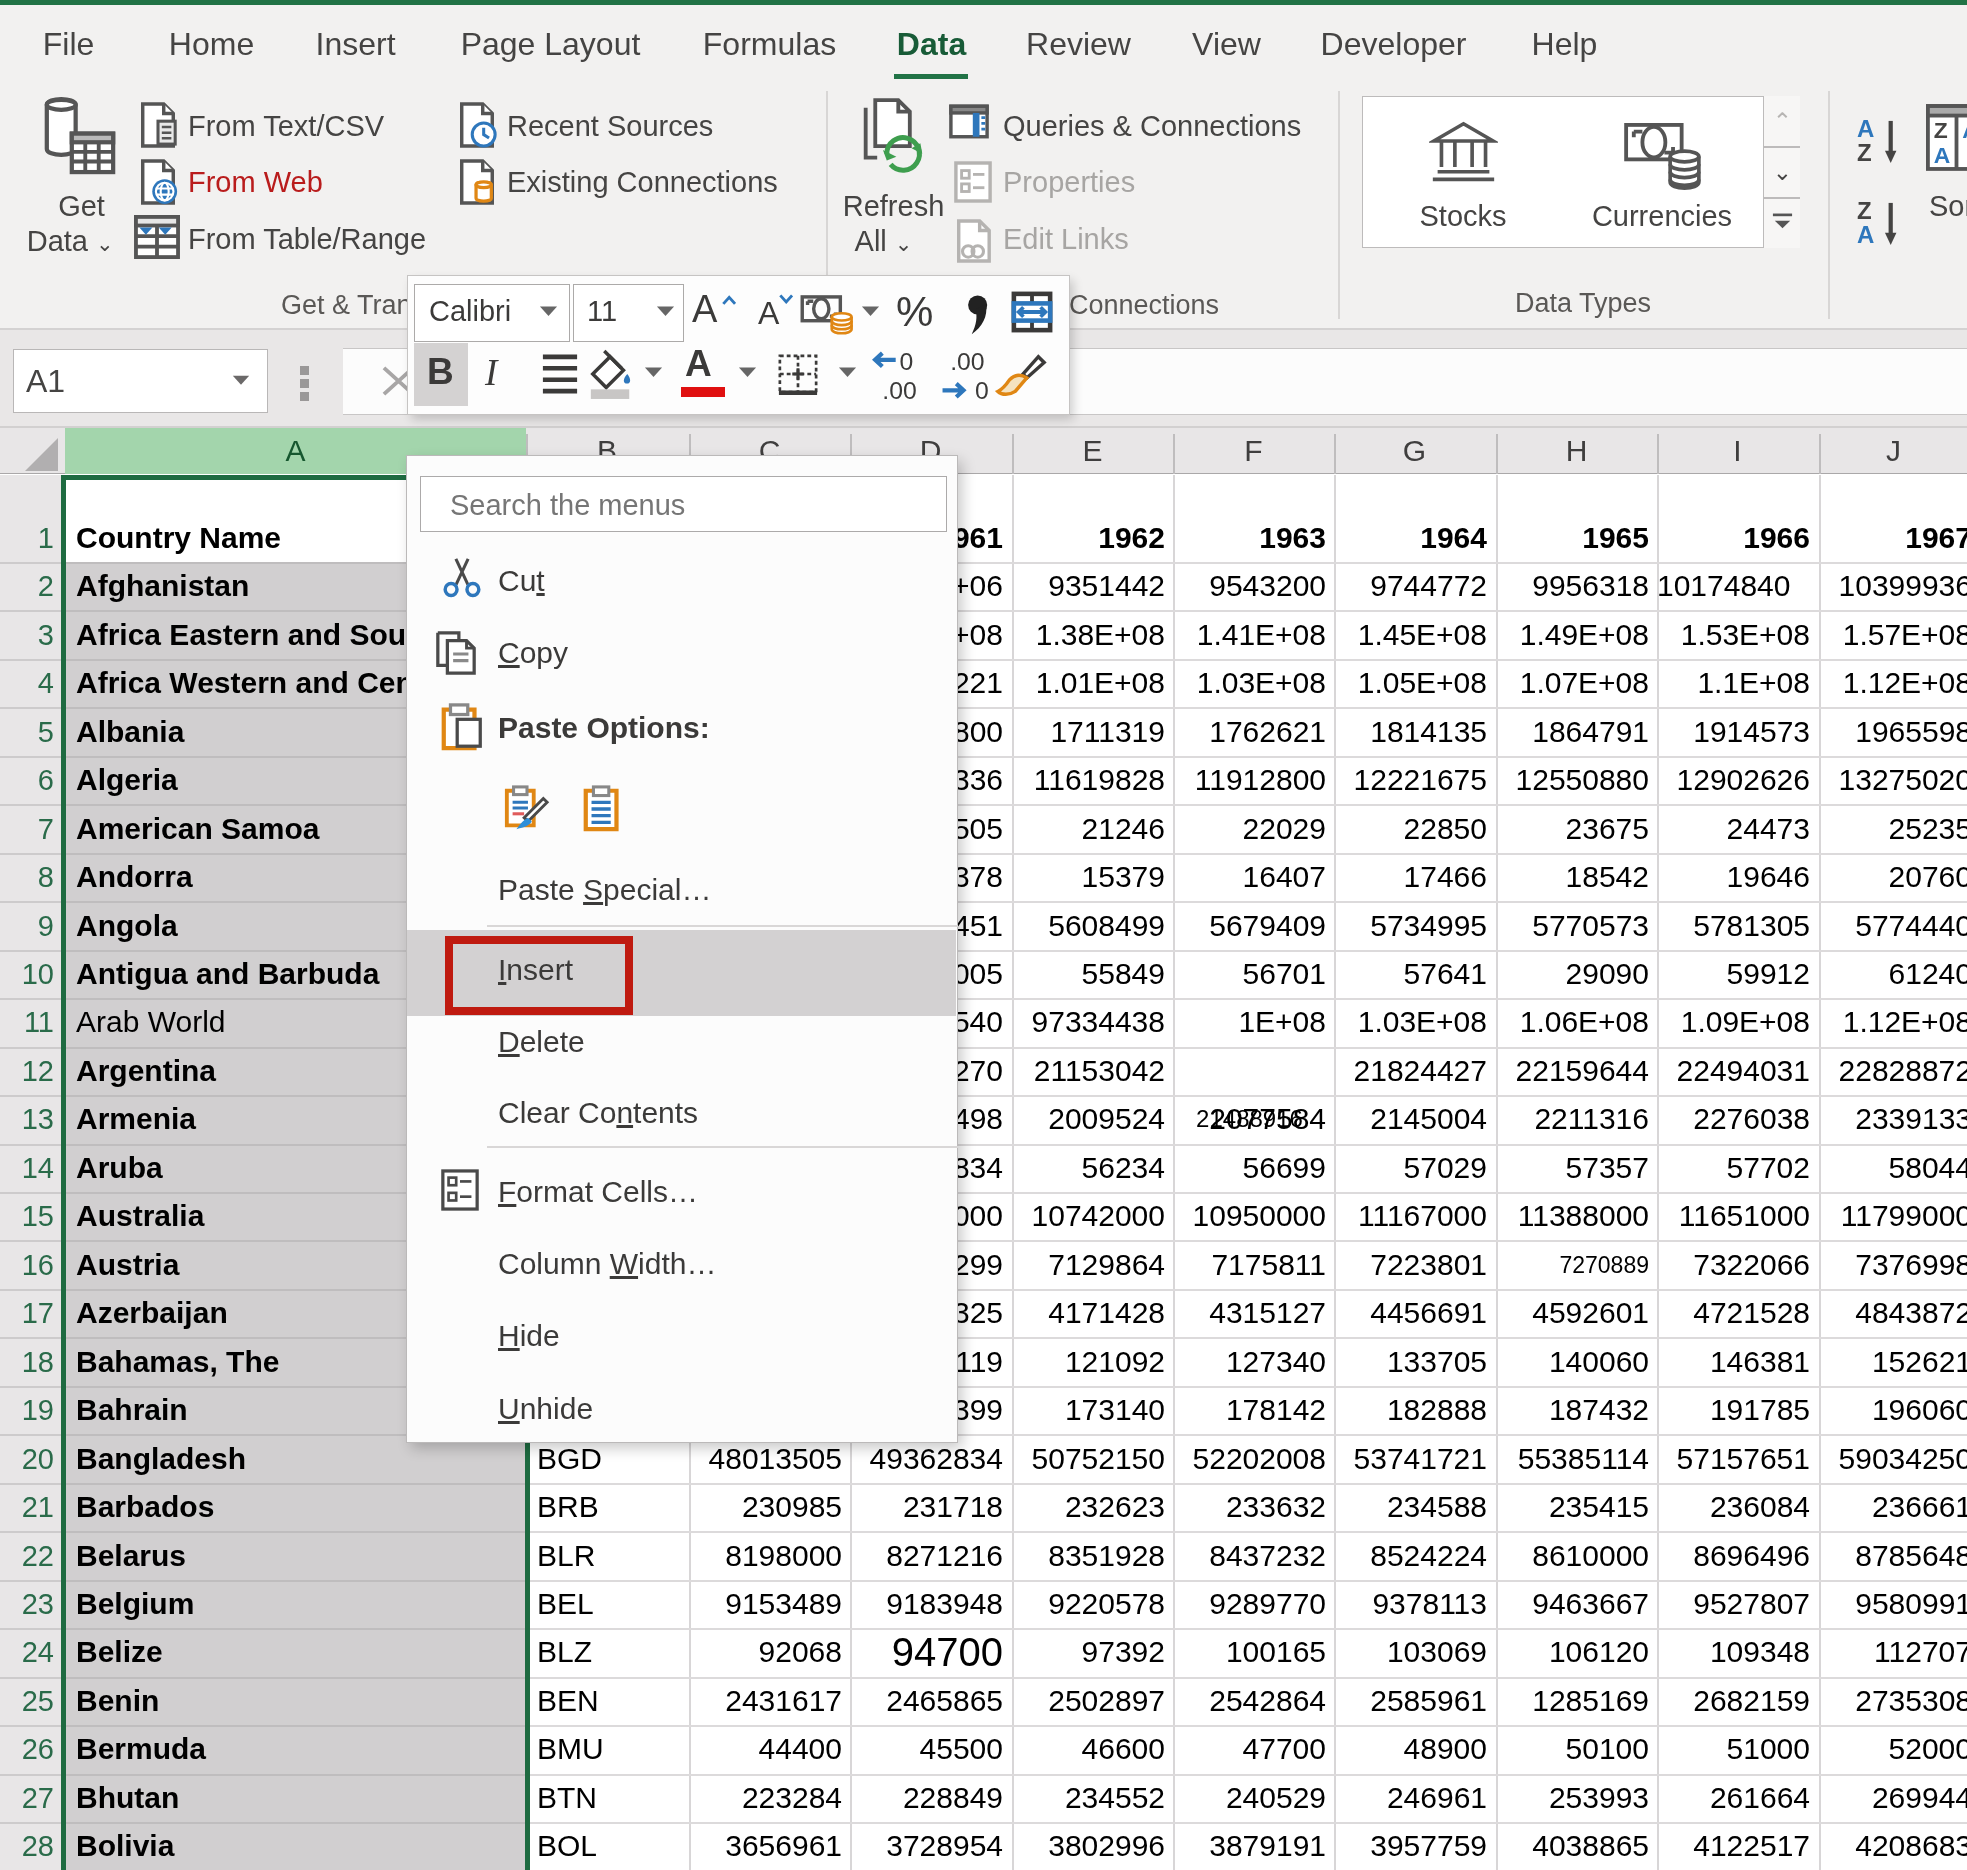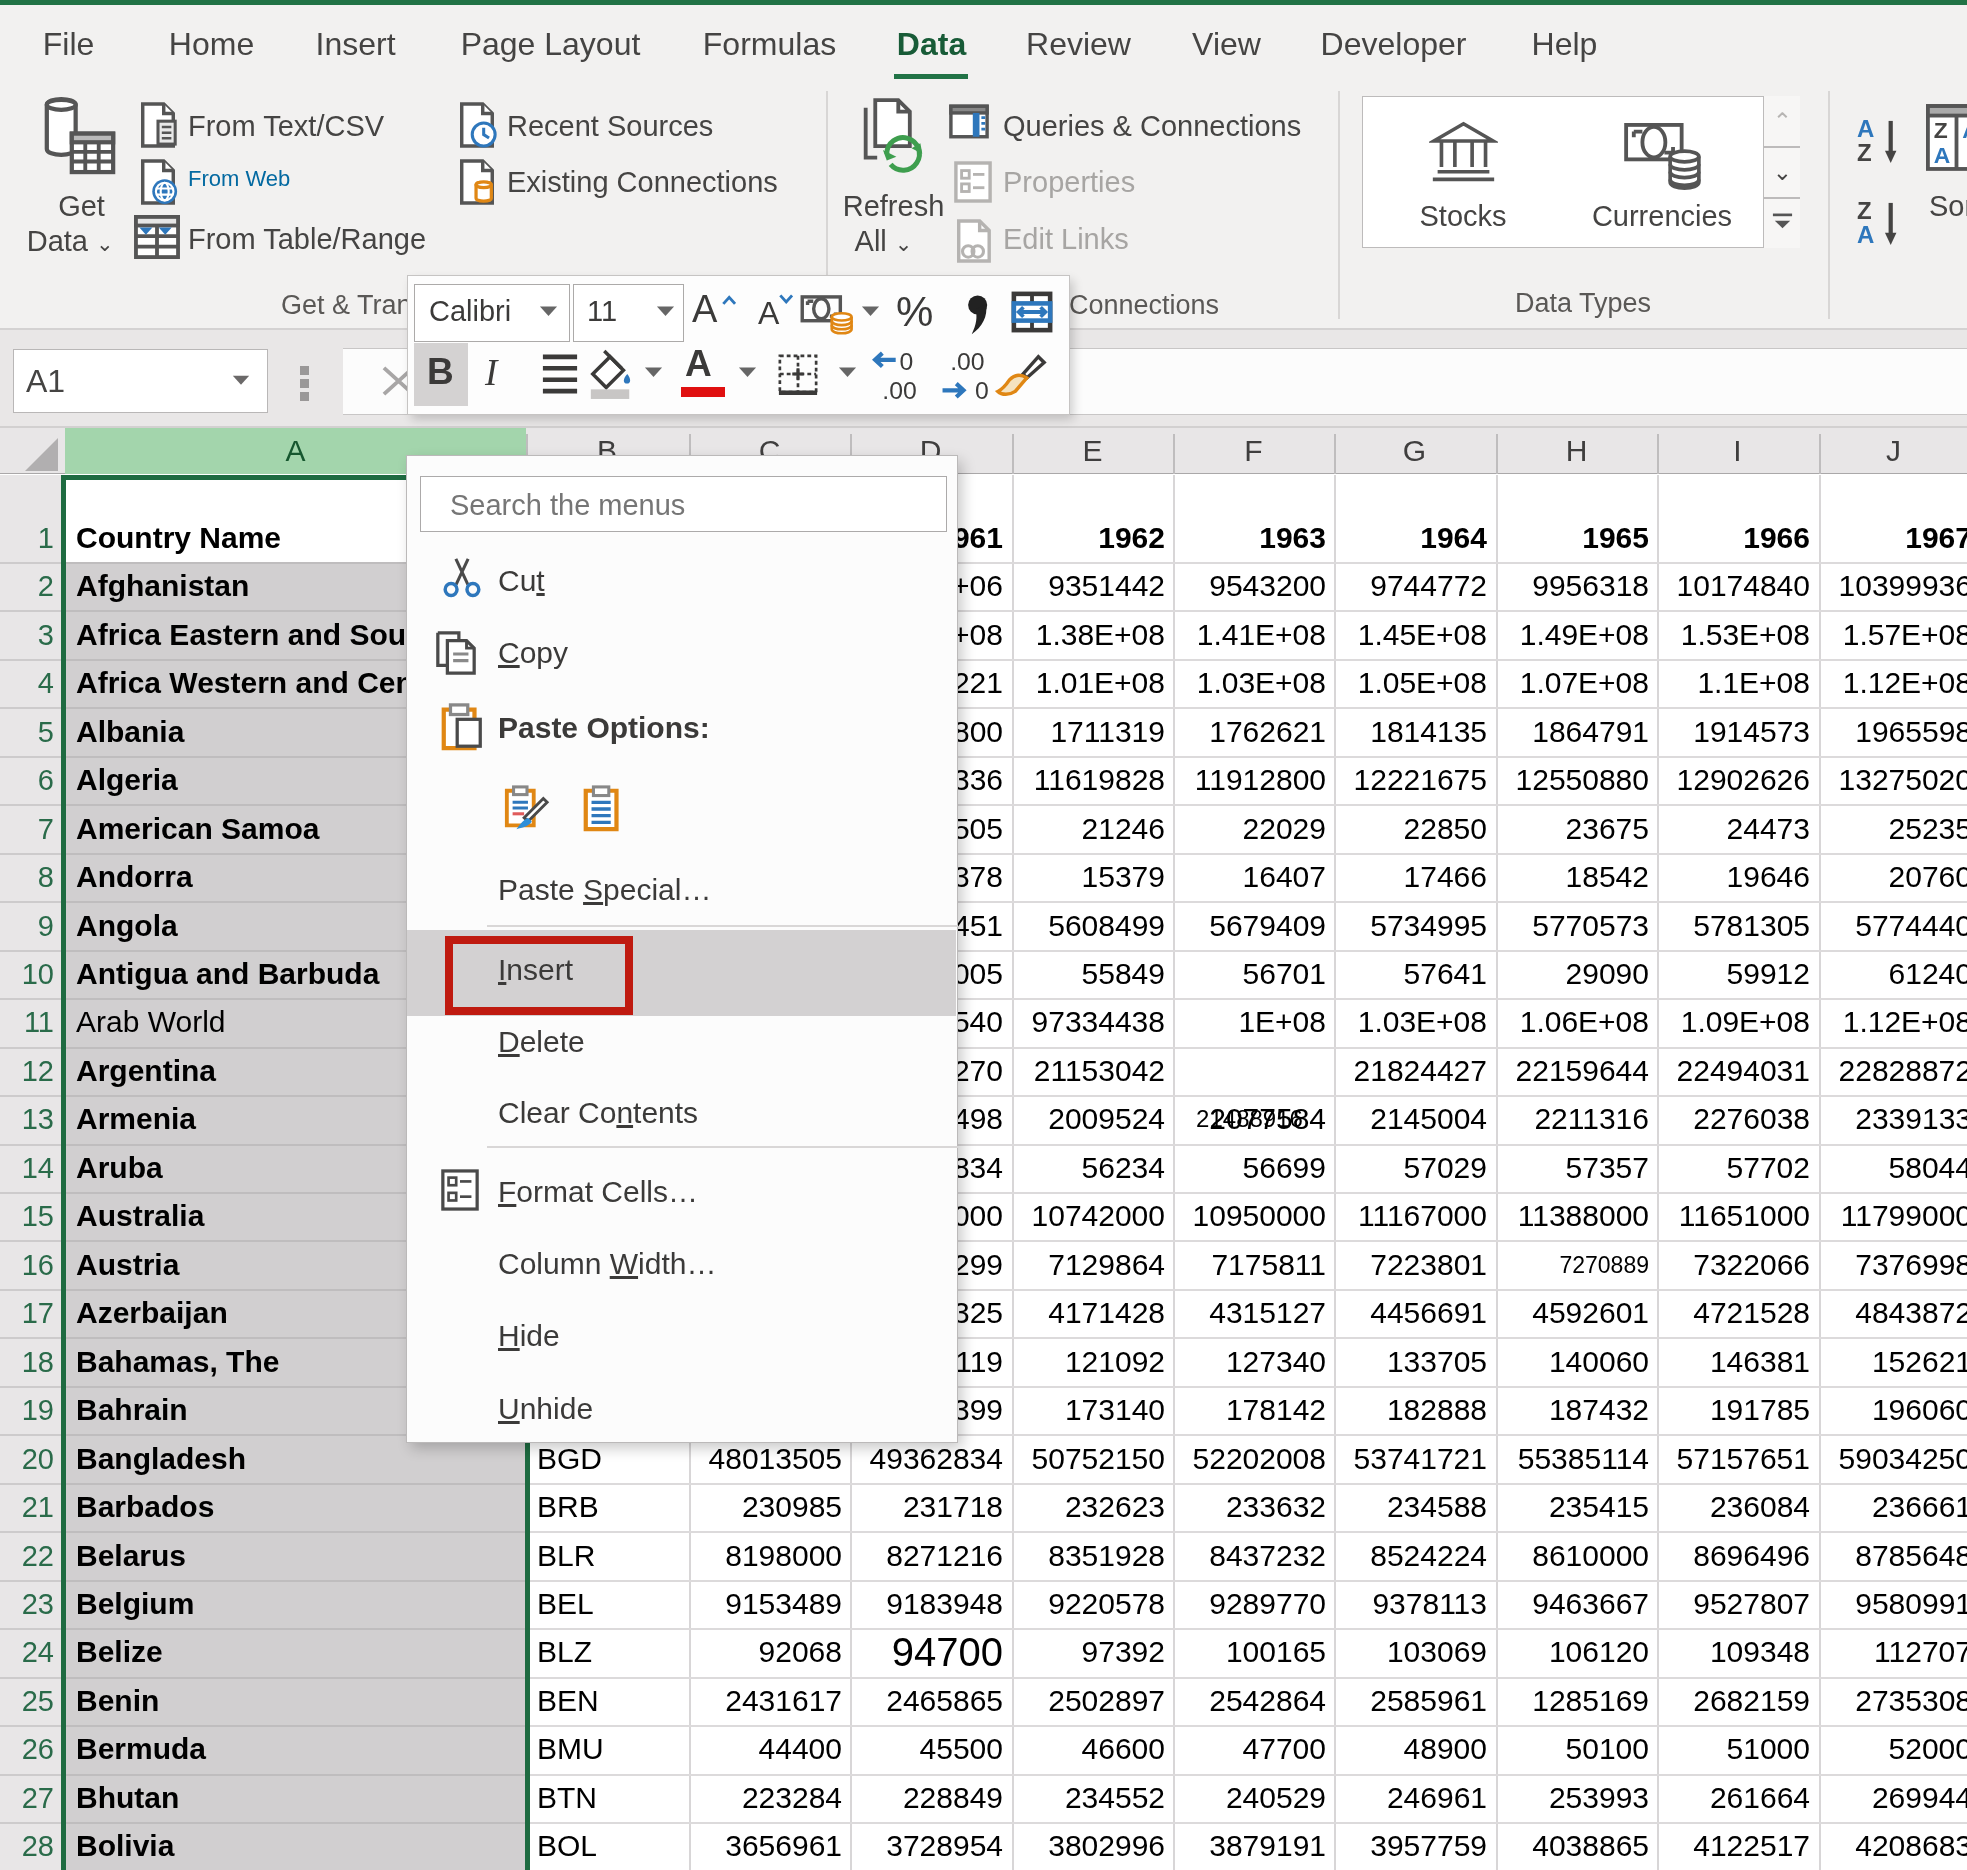--- a/index.html
+++ b/index.html
@@ -50,21 +50,21 @@
       <path d="M14 1v5h5" fill="#fff" stroke="#555" stroke-width="1.8"></path>
       <g>
         <circle cx="14.5" cy="17" r="6.5" fill="#2e77bc"></circle>
         <g stroke="#fff" stroke-width="1.1" fill="none">
           <circle cx="14.5" cy="17" r="4.6"></circle>
           <ellipse cx="14.5" cy="17" rx="2.1" ry="4.6"></ellipse>
           <path d="M10 15.4h9M10 18.6h9"></path>
         </g>
       </g>
     </svg>
-<div class="ab" style="left:188px;top:166px;font-size:22px;color:#0369a1">From Web</div>
+<div class="ab" style="left:188px;top:166px;font-size:29px;color:#b91c1c">From Web</div>
 <svg class="ab" style="left:134px;top:215px" width="46" height="44" viewBox="0 0 24 23">
 <rect x="1" y="1" width="22" height="21" fill="#fff" stroke="#555" stroke-width="2"></rect>
 <rect x="1" y="1" width="22" height="4.5" fill="#e6e6e6" stroke="#555" stroke-width="2"></rect>
 <path d="M1 11h22M1 16.5h22M12 5.5v16.5" stroke="#555" stroke-width="2"></path>
 <path d="M2.8 6.5l3.4 3.8 3.4-3.8z" fill="#2e77bc"></path>
       <path d="M12.9 6.5l3.4 3.8 3.4-3.8z" fill="#2e77bc"></path>
 </svg>
 <div class="ab" style="left:188px;top:223px;font-size:29px;color:#454443">From Table/Range</div>
 <svg class="ab" style="left:456px;top:102px" width="42" height="46" viewBox="0 0 22 24">
       <path d="M3 1h11l5 5v17H3z" fill="#fff" stroke="#555" stroke-width="1.8"></path>
@@ -338,21 +338,21 @@
     <div class="ab" style="left:1334px;top:517px;width:153px;height:42px;line-height:42px;text-align:right;font-size:30px;font-weight:bold;color:#000">1964</div>
     <div class="ab" style="left:1496px;top:517px;width:153px;height:42px;line-height:42px;text-align:right;font-size:30px;font-weight:bold;color:#000">1965</div>
     <div class="ab" style="left:1657px;top:517px;width:153px;height:42px;line-height:42px;text-align:right;font-size:30px;font-weight:bold;color:#000">1966</div>
     <div class="ab" style="left:1819px;top:517px;width:153px;height:42px;line-height:42px;text-align:right;font-size:30px;font-weight:bold;color:#000">1967</div>
     <div class="ab" style="left:76px;top:565px;height:42px;line-height:42px;white-space:nowrap;font-size:30px;font-weight:bold;color:#000">Afghanistan</div>
     <div class="ab" style="left:850px;top:565px;width:153px;height:42px;line-height:42px;text-align:right;font-size:30px;color:#000">9.16E+06</div>
     <div class="ab" style="left:1012px;top:565px;width:153px;height:42px;line-height:42px;text-align:right;font-size:30px;color:#000">9351442</div>
     <div class="ab" style="left:1173px;top:565px;width:153px;height:42px;line-height:42px;text-align:right;font-size:30px;color:#000">9543200</div>
     <div class="ab" style="left:1334px;top:565px;width:153px;height:42px;line-height:42px;text-align:right;font-size:30px;color:#000">9744772</div>
     <div class="ab" style="left:1496px;top:565px;width:153px;height:42px;line-height:42px;text-align:right;font-size:30px;color:#000">9956318</div>
-    <div class="ab" style="left:1657px;top:565px;width:153px;height:42px;line-height:42px;text-align:right;font-size:30px;color:#000">10174840</div>
+    <div class="ab" style="left:1657px;top:565px;width:153px;height:42px;line-height:42px;text-align:left;font-size:30px;color:#000">10174840</div>
     <div class="ab" style="left:1819px;top:565px;width:153px;height:42px;line-height:42px;text-align:right;font-size:30px;color:#000">10399936</div>
     <div class="ab" style="left:76px;top:614px;height:42px;line-height:42px;white-space:nowrap;font-size:30px;font-weight:bold;color:#000">Africa Eastern and Southern</div>
     <div class="ab" style="left:850px;top:614px;width:153px;height:42px;line-height:42px;text-align:right;font-size:30px;color:#000">1.34E+08</div>
     <div class="ab" style="left:1012px;top:614px;width:153px;height:42px;line-height:42px;text-align:right;font-size:30px;color:#000">1.38E+08</div>
     <div class="ab" style="left:1173px;top:614px;width:153px;height:42px;line-height:42px;text-align:right;font-size:30px;color:#000">1.41E+08</div>
     <div class="ab" style="left:1334px;top:614px;width:153px;height:42px;line-height:42px;text-align:right;font-size:30px;color:#000">1.45E+08</div>
     <div class="ab" style="left:1496px;top:614px;width:153px;height:42px;line-height:42px;text-align:right;font-size:30px;color:#000">1.49E+08</div>
     <div class="ab" style="left:1657px;top:614px;width:153px;height:42px;line-height:42px;text-align:right;font-size:30px;color:#000">1.53E+08</div>
     <div class="ab" style="left:1819px;top:614px;width:153px;height:42px;line-height:42px;text-align:right;font-size:30px;color:#000">1.57E+08</div>
     <div class="ab" style="left:76px;top:662px;height:42px;line-height:42px;white-space:nowrap;font-size:30px;font-weight:bold;color:#000">Africa Western and Central</div>

